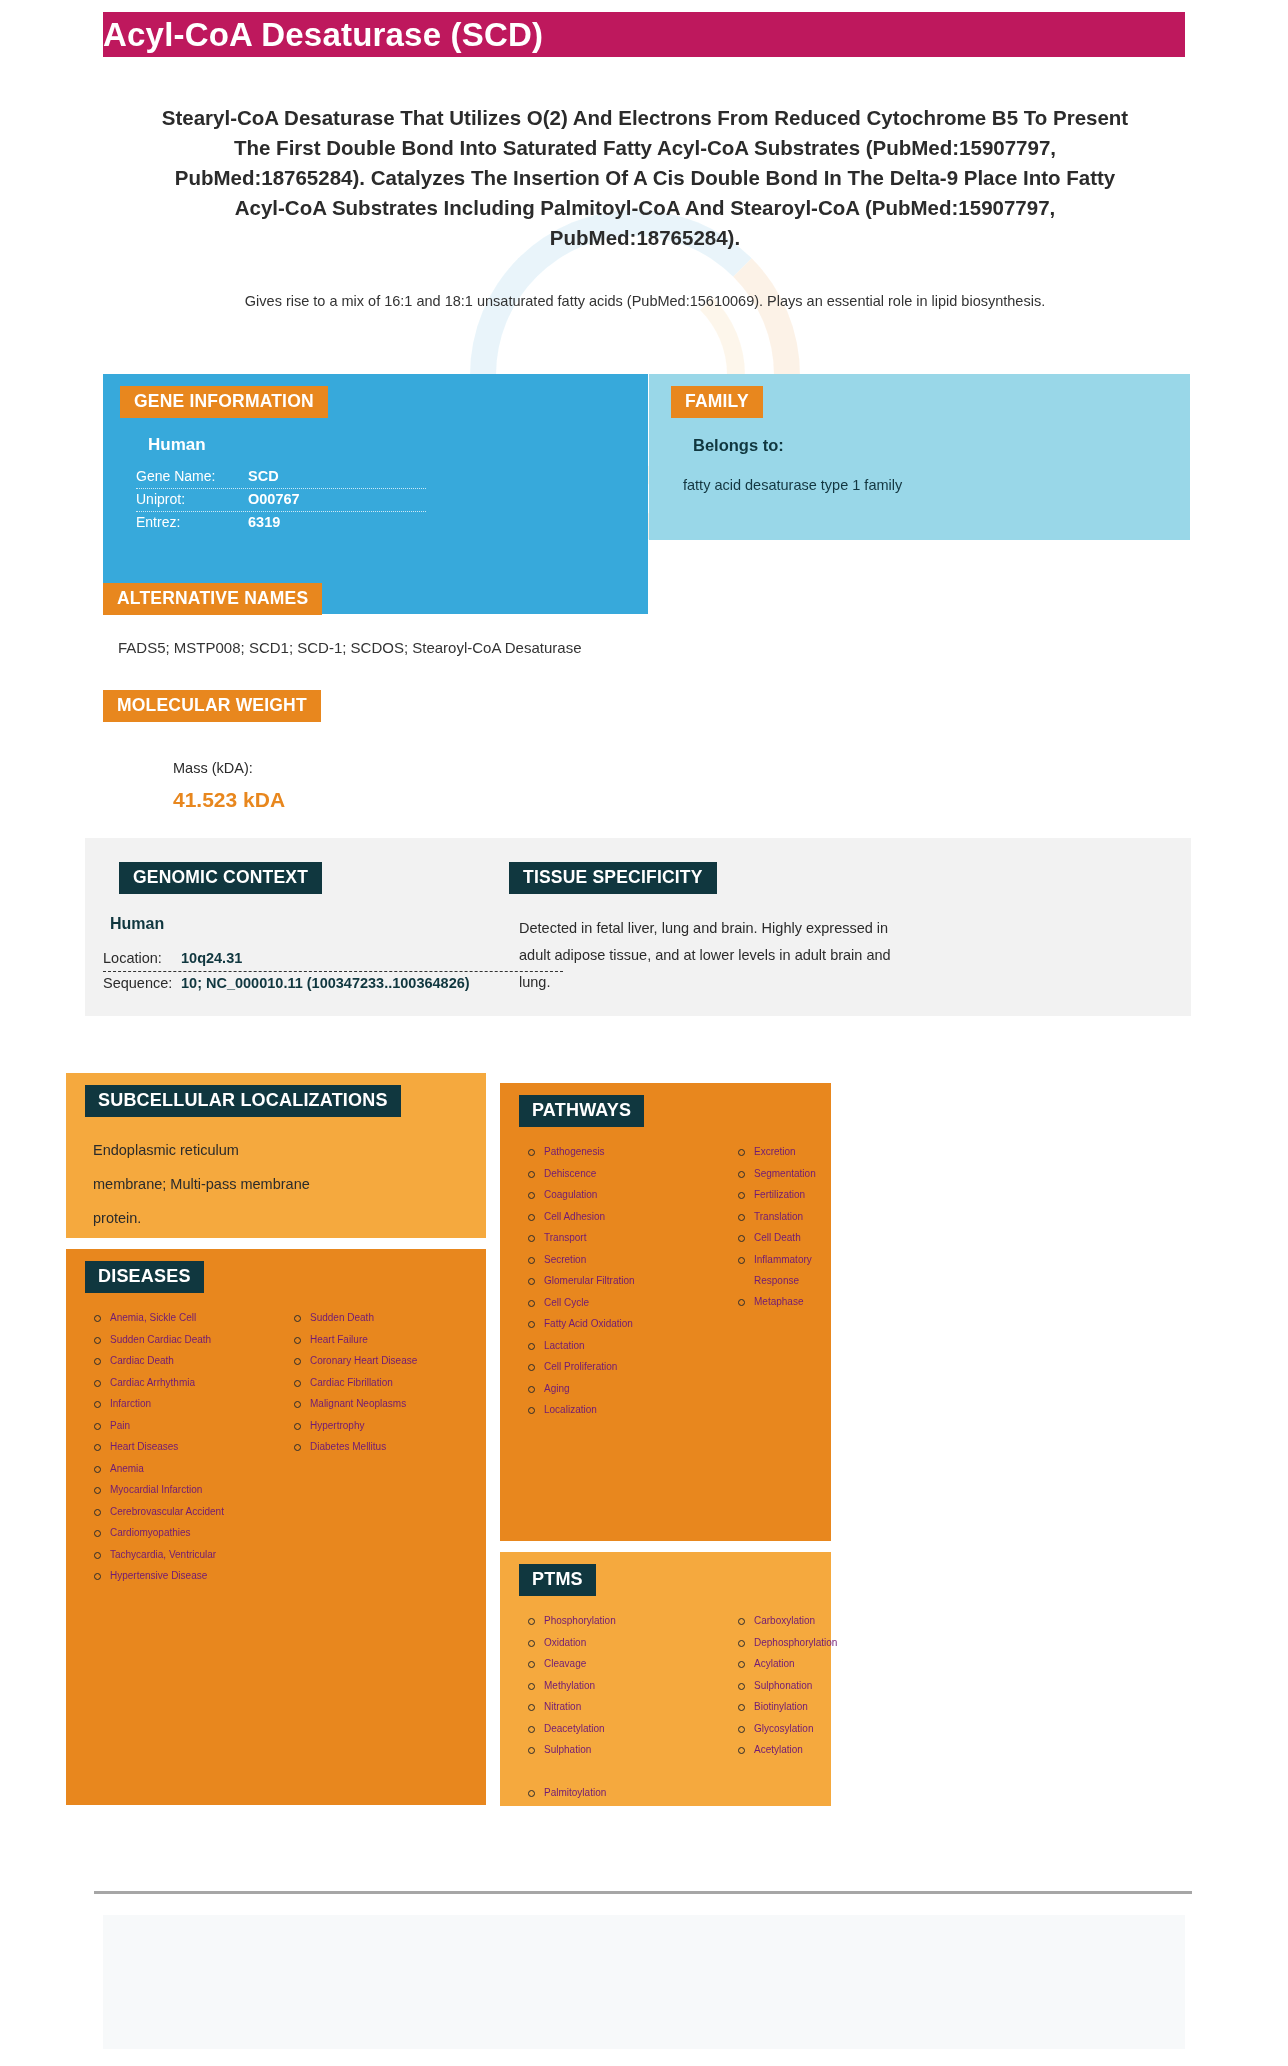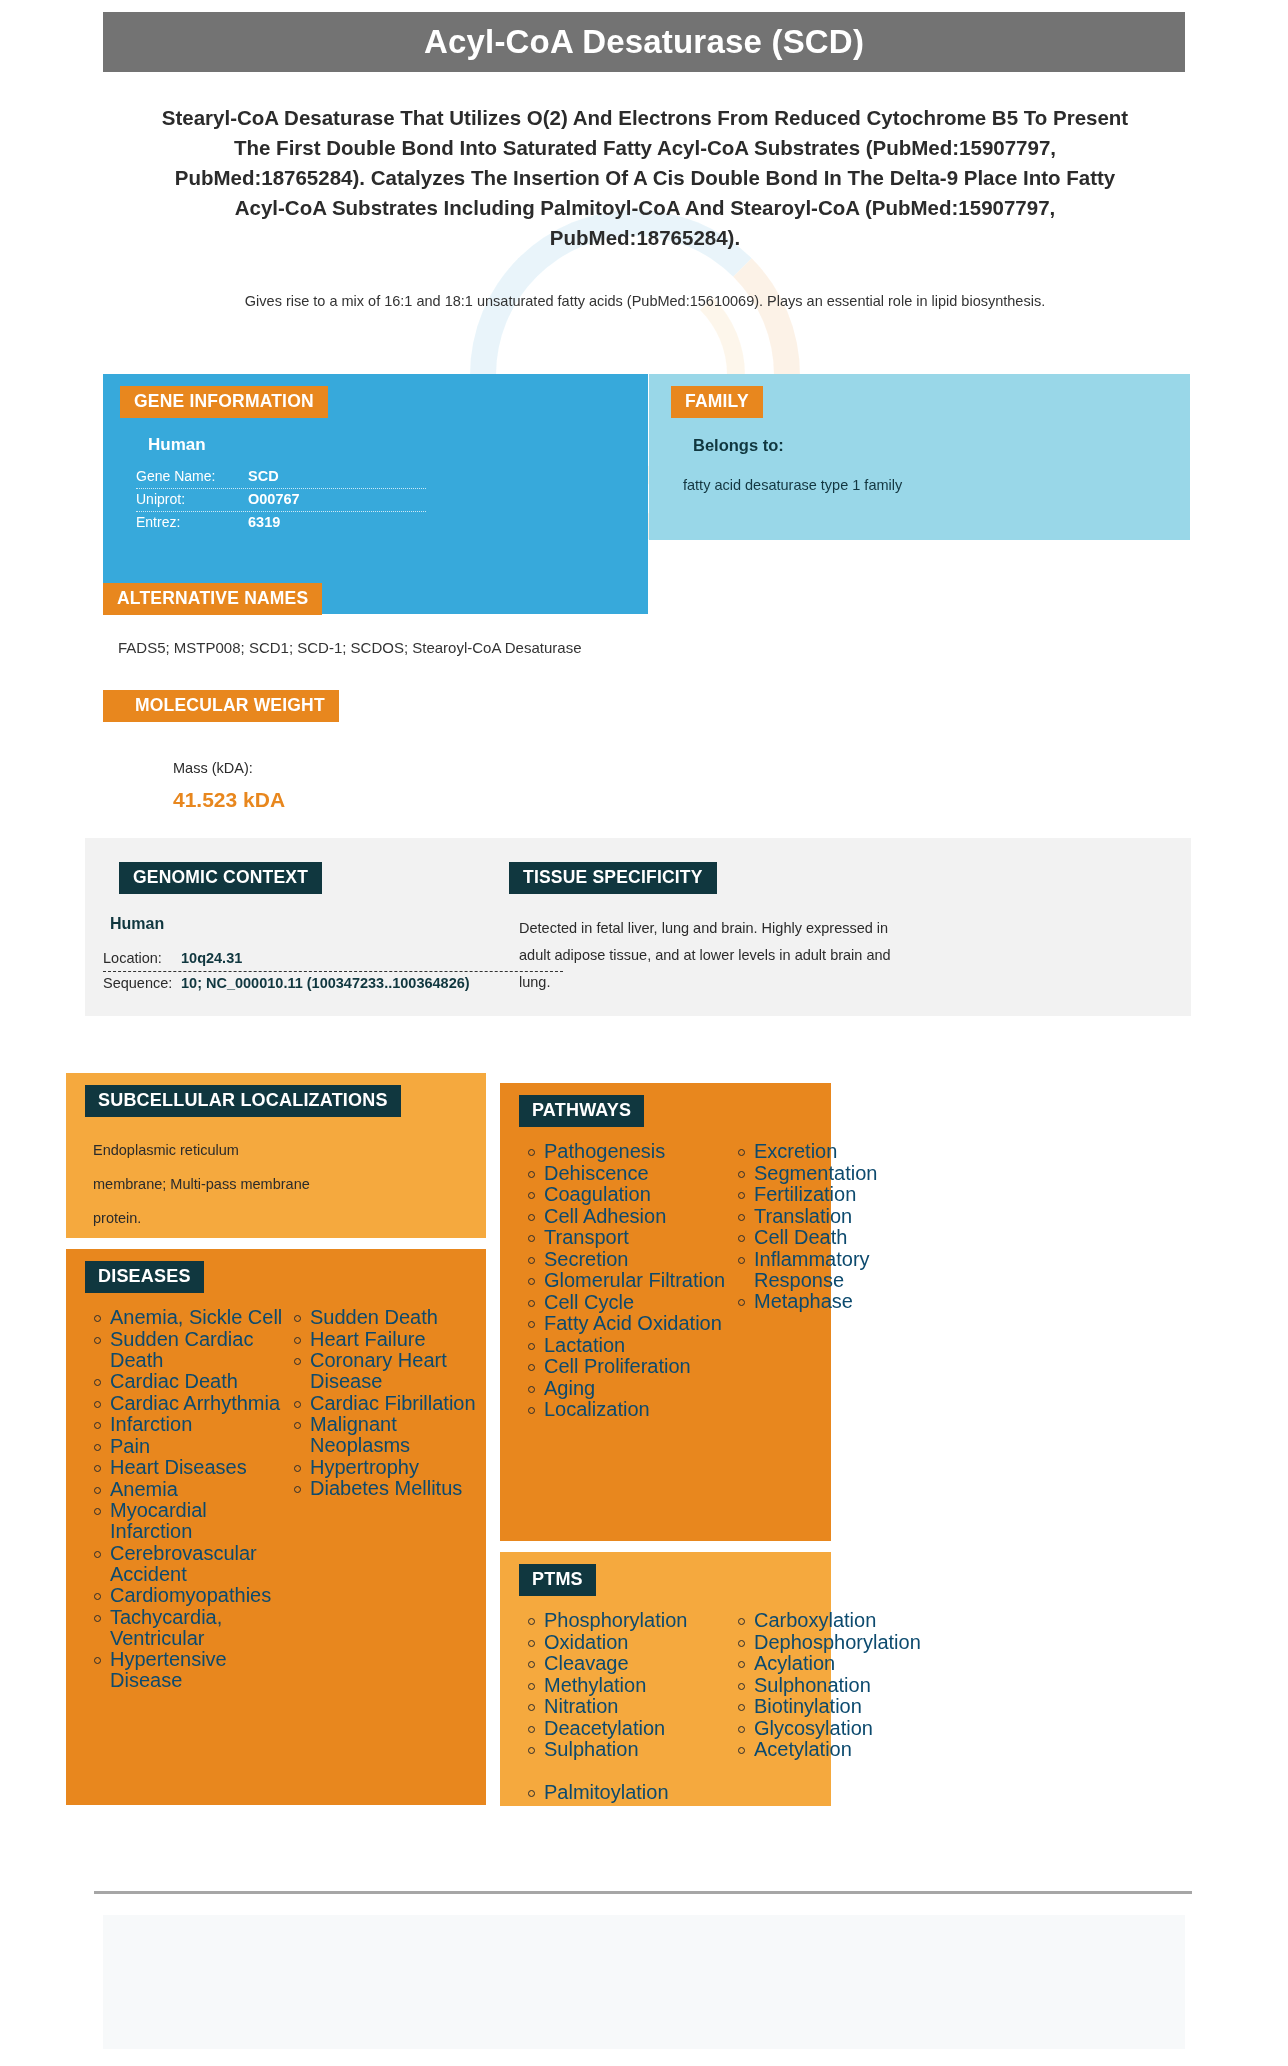--- a/index.html
+++ b/index.html
@@ -38,23 +38,23 @@
     border-radius: 50%;
     border: 18px solid #f0b24a;
     border-left-color: transparent;
     border-top-color: transparent;
   }
 
   
   .title-bar {
     position: absolute;
     left: 103px; top: 12px;
-    width: 1082px; height: 60px;
-    background: #737373;
-    display: flex; align-items: center; justify-content: center;
+    width: 1082px; height: 45px;
+    background: #be185d;
+    display: flex; align-items: center; justify-content: flex-start;
   }
   .title-bar .title {
     color: #ffffff;
     font-size: 33px;
     font-weight: bold;
     letter-spacing: 0.2px;
   }
 
   .lead {
     position: absolute;
@@ -150,21 +150,21 @@
     font-size: 17.5px;
   }
   .alt-value {
     position: absolute; left: 118px; top: 639px;
     font-size: 15px; color: #333333;
   }
 
   
   .mw-tag {
     position: absolute; left: 103px; top: 690px;
-    padding: 5px 14px 6px 32px;
+    padding: 5px 14px 6px 14px;
     font-size: 17.5px;
   }
   .mw-label {
     position: absolute; left: 173px; top: 760px;
     font-size: 14.5px; color: #2b2b2b;
   }
   .mw-value {
     position: absolute; left: 173px; top: 788px;
     font-size: 21px; font-weight: bold; color: #e8871e;
   }
@@ -236,24 +236,24 @@
     position: absolute; left: 24px; top: 56px; right: 8px;
     display: flex;
   }
   .card .cols ul {
     list-style: none;
     flex: 1;
   }
   .card .cols li {
     position: relative;
     padding-left: 22px;
-    font-size: 20px;
+    font-size: 10px;
     line-height: 21px;
     margin-bottom: 0px;
-    color: #0c4a6e;
+    color: #701a75;
   }
   .card .cols li + li { margin-top: 0.5px; }
   .card .cols li::before {
     content: "";
     position: absolute;
     left: 6px; top: 8px;
     width: 5px; height: 5px;
     border: 1px solid #2b2b2b;
     border-radius: 50%;
   }

